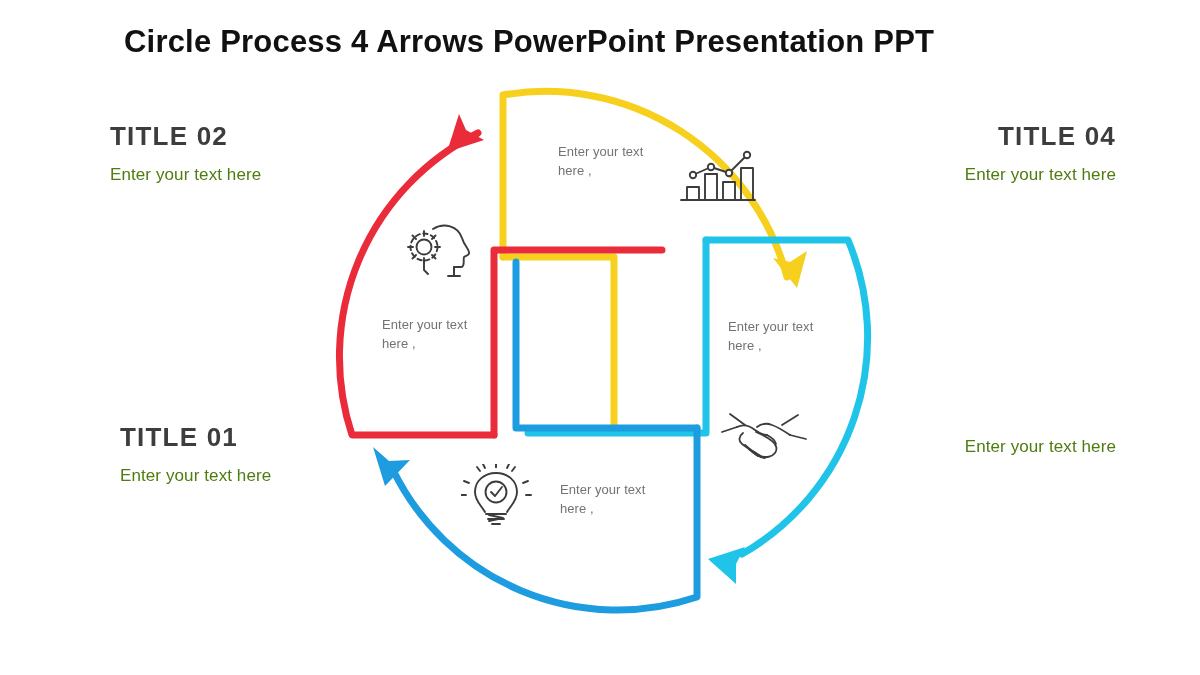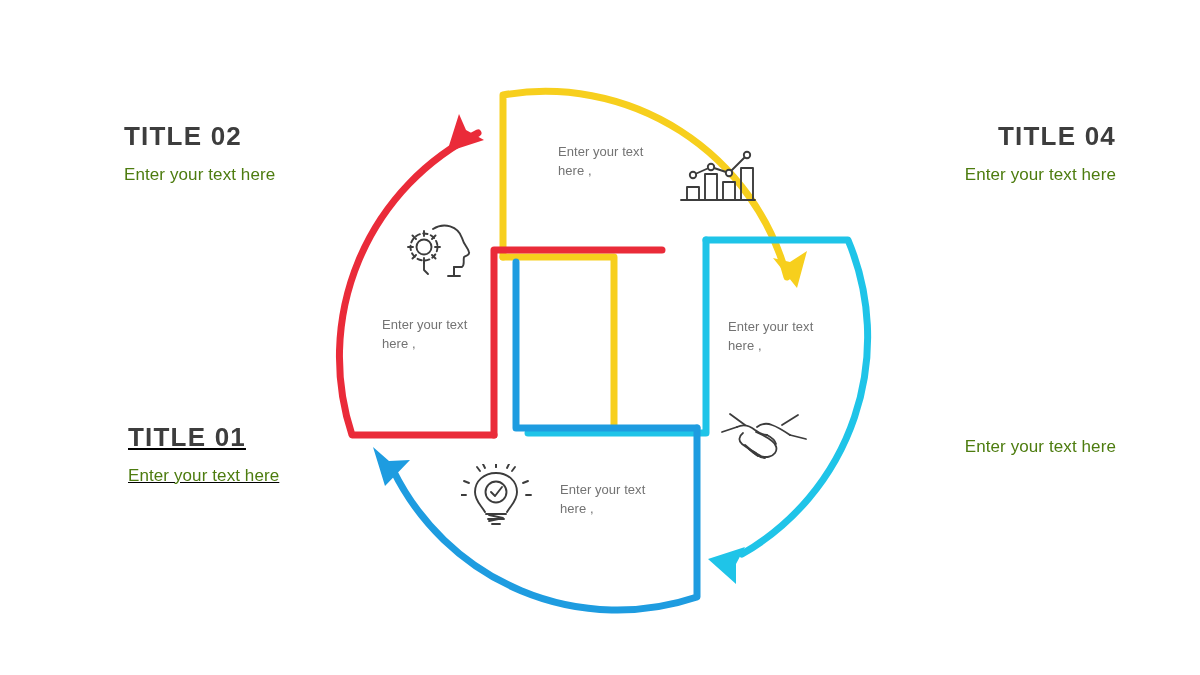--- a/index.html
+++ b/index.html
@@ -54,22 +54,22 @@
     font-size: 17px;
     font-weight: normal;
     color: #4d7c0f;
     letter-spacing: 0.1px;
     white-space: nowrap;
   }
 
   .side-left  { text-align: left;  }
   .side-right { text-align: right; }
 
-  #block-title-02 { left: 124px;  top: 122px; }
-  #block-title-01 { left: 128px;  top: 423px; text-decoration: underline; }
+  #block-title-02 { left: 110px;  top: 122px; }
+  #block-title-01 { left: 120px;  top: 423px; }
   #block-title-03 { right: 84px;  top: 122px; }
   #block-title-04 { right: 84px;  top: 423px; }
 
   
   #diagram {
     position: absolute;
     left: 330px;
     top: 70px;
     width: 550px;
     height: 550px;
@@ -96,20 +96,21 @@
   #icon-head-gear { left: 402px; top: 220px; width: 74px; height: 62px; }
   #icon-handshake { left: 718px; top: 406px; width: 92px; height: 62px; }
   #icon-bulb      { left: 461px; top: 464px; width: 74px; height: 66px; }
   .q-icon svg { display: block; width: 100%; height: 100%; }
 </style>
 </head>
 <body>
 
 <div class="slide">
 
+  <div class="slide-title">Circle Process 4 Arrows PowerPoint Presentation PPT</div>
 
   <div class="side-block side-left" id="block-title-02">
     <div class="st-title">TITLE  02</div>
     <div class="st-sub">Enter your text here</div>
   </div>
 
   <div class="side-block side-right" id="block-title-03">
     <div class="st-title">TITLE  04</div>
     <div class="st-sub">Enter your text here</div>
   </div>

